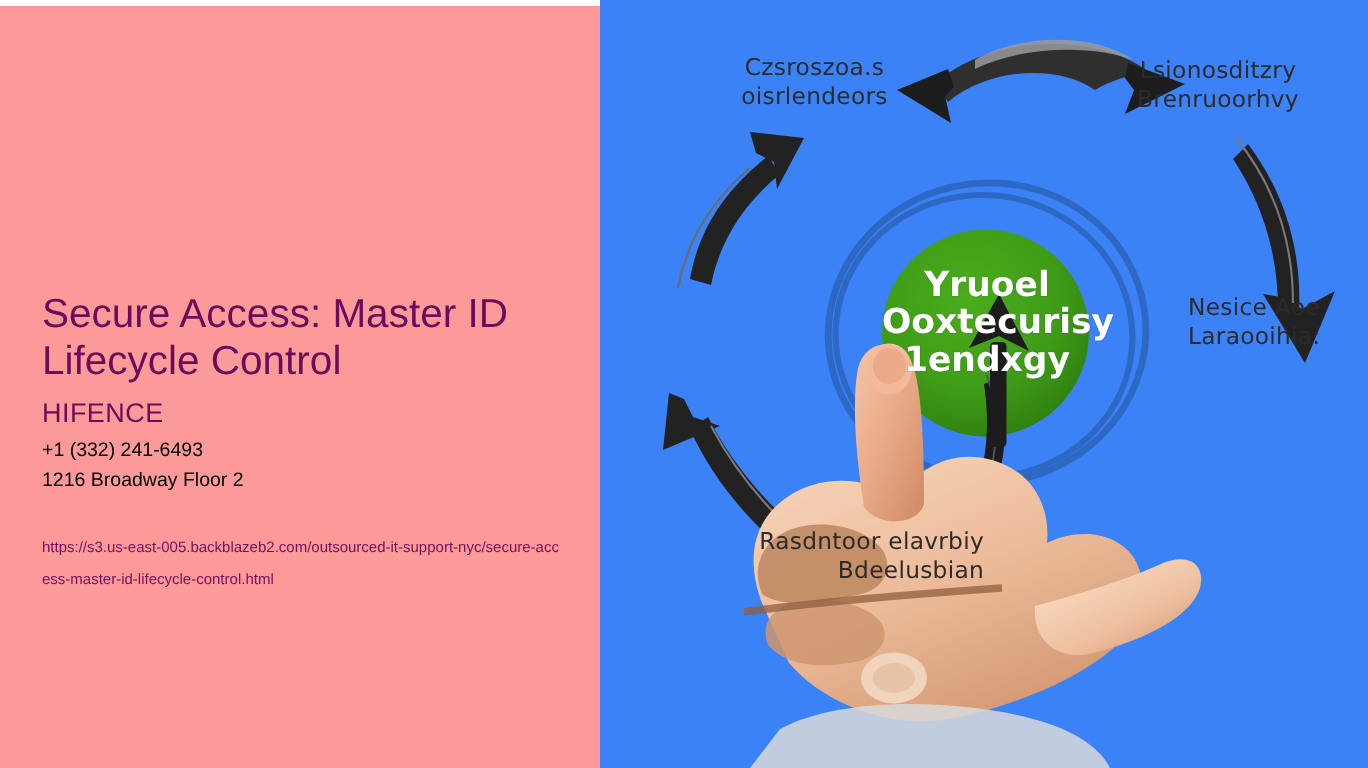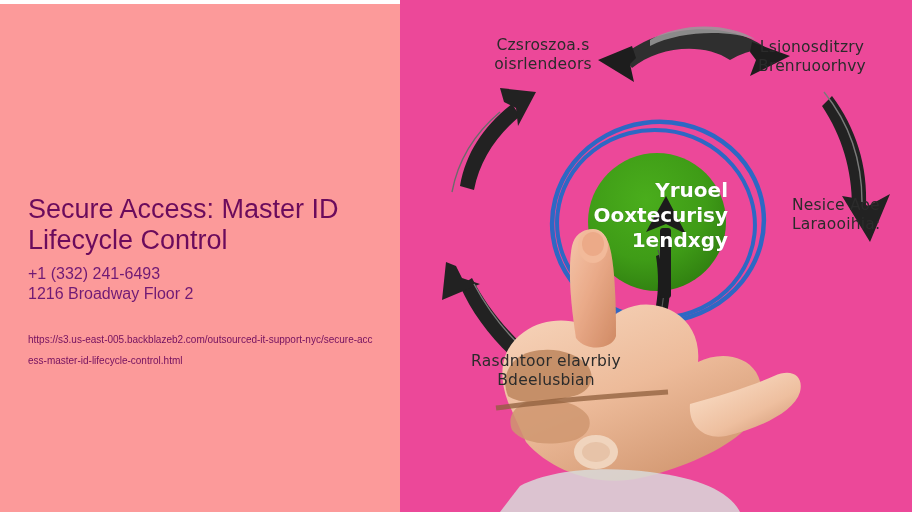--- a/index.html
+++ b/index.html
@@ -22,74 +22,75 @@
   #page-title{
     font-size:27px;line-height:31px;font-weight:400;
     letter-spacing:0px;margin:0 0 8px 0;
     color:#6b0b5c;
   }
   #company-name{
     font-size:18px;line-height:22px;font-weight:400;margin:0 0 4px 0;
     letter-spacing:.3px;
   }
   .contact-line{
-    font-size:16px;line-height:20px;font-weight:400;margin:0;
-    color:#701a75;
+    font-size:13px;line-height:20px;font-weight:400;margin:0;
+    color:#000000;
   }
   #page-url{
     margin-top:25px;font-size:10px;line-height:21px;word-break:break-all;
     color:#73105f;
   }
 
   
   #diagram-panel{
     position:absolute;left:400px;top:0;width:512px;height:512px;
-    background:#ec4899;overflow:hidden;
+    background:#3b82f6;overflow:hidden;
   }
   #diagram-svg{position:absolute;left:0;top:0;width:512px;height:512px;}
 
   .cycle-label{
     position:absolute;
     font-family:"DejaVu Sans",sans-serif;
     font-size:15.5px;line-height:19px;
     color:#2b2b2b;
     text-align:center;
     font-weight:500;
     letter-spacing:.2px;
     white-space:pre-line;
     filter:blur(.25px);
   }
   #label-top-left{left:58px;top:36px;width:170px;}
   #label-top-right{left:322px;top:38px;width:180px;text-align:center;}
   #label-right{left:392px;top:196px;width:150px;text-align:left;}
-  #label-bottom{left:36px;top:352px;width:220px;}
+  #label-bottom{left:36px;top:352px;width:220px;text-align:right;}
   #label-left{left:-6px;top:156px;width:160px;text-align:center;}
 
   #center-label{
     position:absolute;left:188px;top:178px;width:140px;
-    text-align:right;color:#ffffff;
+    text-align:center;color:#ffffff;
     font-family:"DejaVu Sans",sans-serif;
-    font-size:20px;line-height:25px;font-weight:600;
+    font-size:23px;line-height:25px;font-weight:600;
     white-space:pre-line;
     text-shadow:0 0 1px rgba(0,0,0,.25);
     filter:blur(.2px);
     pointer-events:none;
   }
 
   
   #hand-layer{position:absolute;left:0;top:0;width:512px;height:512px;}
 </style>
 </head>
 <body>
 
 <div id="page">
 
   <div id="left-panel">
     <div id="info-block">
       <h1 id="page-title">Secure Access: Master ID Lifecycle Control</h1>
+      <div id="company-name">HIFENCE</div>
       <p class="contact-line">+1 (332) 241-6493</p>
       <p class="contact-line">1216 Broadway Floor 2</p>
       <div id="page-url">https://s3.us-east-005.backblazeb2.com/outsourced-it-support-nyc/secure-access-master-id-lifecycle-control.html</div>
     </div>
   </div>
 
   <div id="diagram-panel">
 
     <svg id="diagram-svg" viewBox="0 0 512 512">
       <defs>

